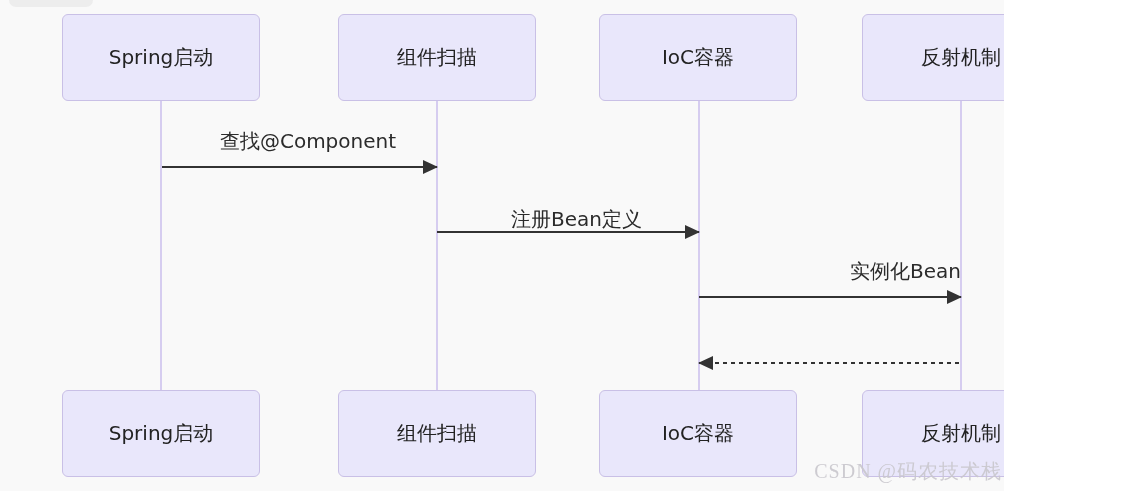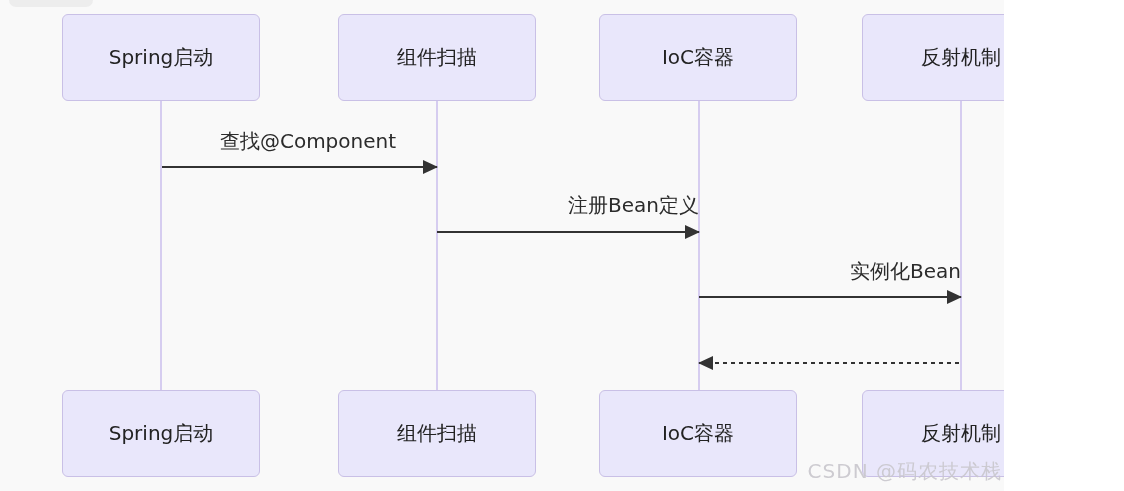--- a/index.html
+++ b/index.html
@@ -68,20 +68,21 @@
     border-right:15px solid var(--arrow);
   }
   .watermark{
     position:absolute;
     top:458px;right:2px;
     font-size:20px;
     color:var(--watermark);
     opacity:.9;
     z-index:4;
     letter-spacing:1px;
+    font-family:Liberation Serif, serif;
   }
 </style>
 </head>
 <body>
 
 <div class="canvas">
 
   <div class="top-fragment"></div>
 
   <div class="lifeline" style="left:160px;"></div>
@@ -113,21 +114,21 @@
   </div>
   <div class="actor-box" style="left:862px;top:390px;">
     <span>反射机制</span>
   </div>
 
   <div class="msg-label" style="left:162px;width:275px;top:129px;">查找@Component</div>
   <div class="msg-line" style="left:162px;width:275px;top:166px;">
     <span class="arrow-head-right"></span>
   </div>
 
-  <div class="msg-label" style="left:437px;width:262px;top:193px;text-align:right;">注册Bean定义</div>
+  <div class="msg-label" style="left:437px;width:262px;top:207px;">注册Bean定义</div>
   <div class="msg-line" style="left:437px;width:262px;top:231px;">
     <span class="arrow-head-right"></span>
   </div>
 
   <div class="msg-label" style="left:699px;width:262px;top:259px;text-align:right;">实例化Bean</div>
   <div class="msg-line" style="left:699px;width:262px;top:296px;">
     <span class="arrow-head-right"></span>
   </div>
 
   <div class="msg-line dashed" style="left:699px;width:262px;top:362px;">

